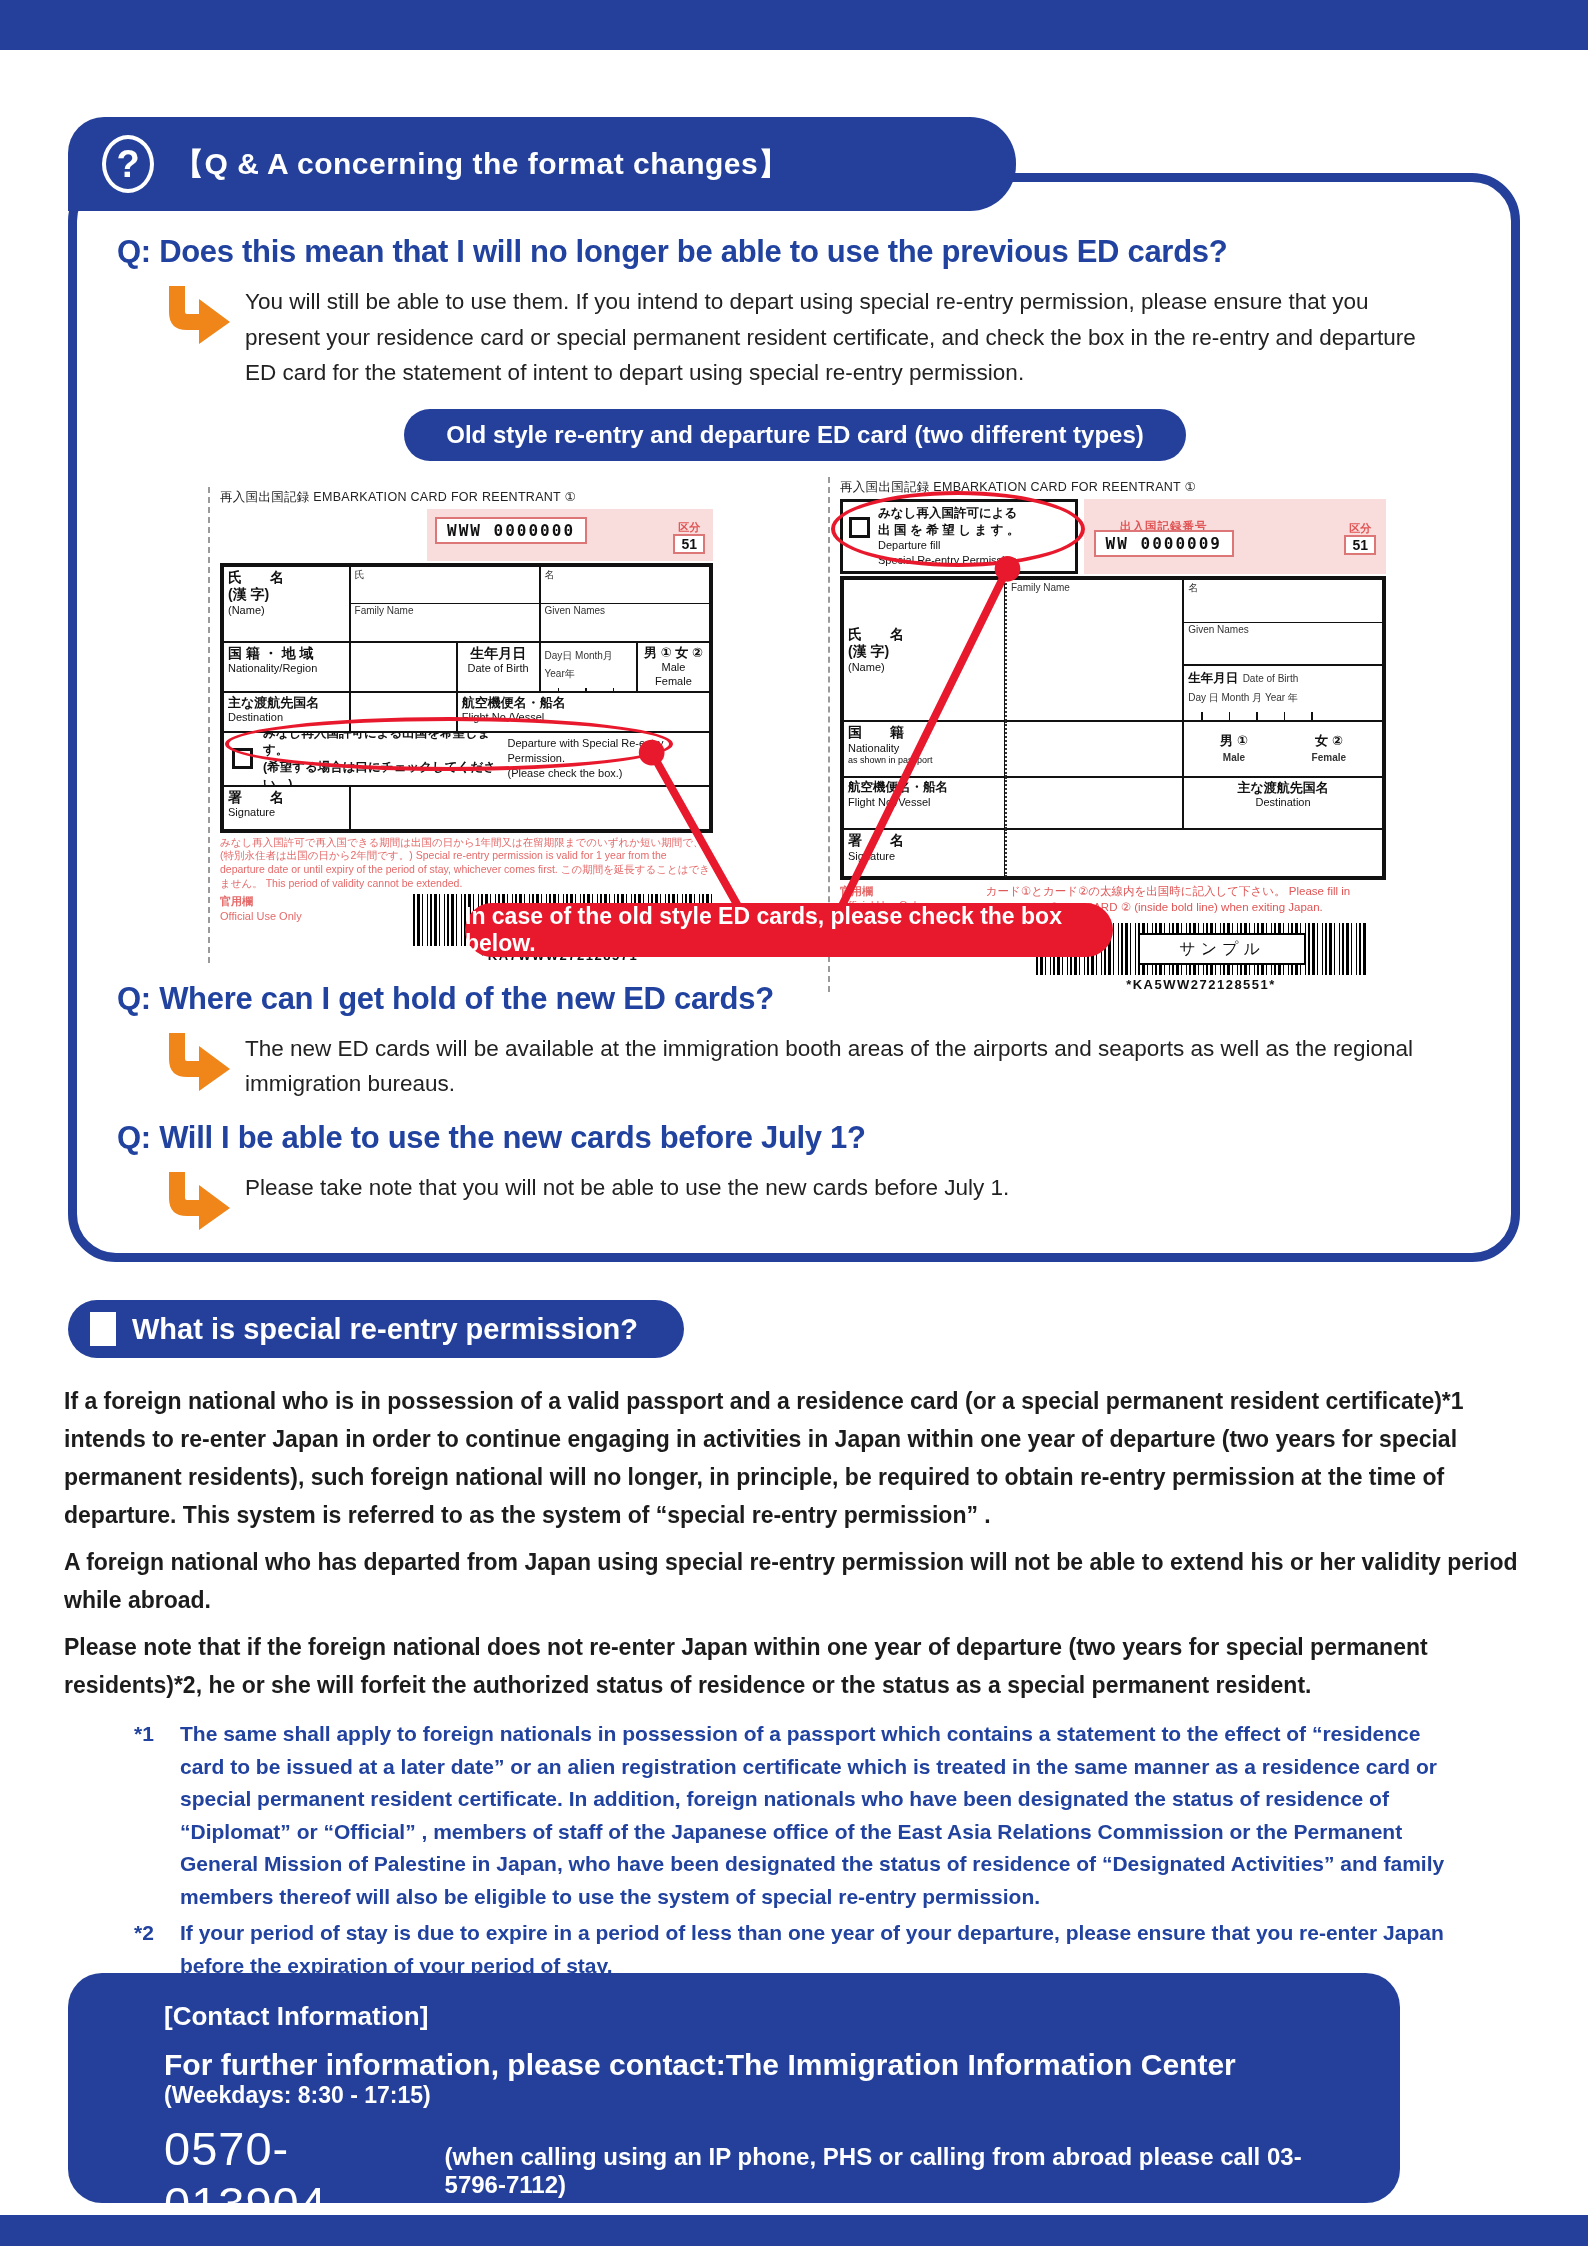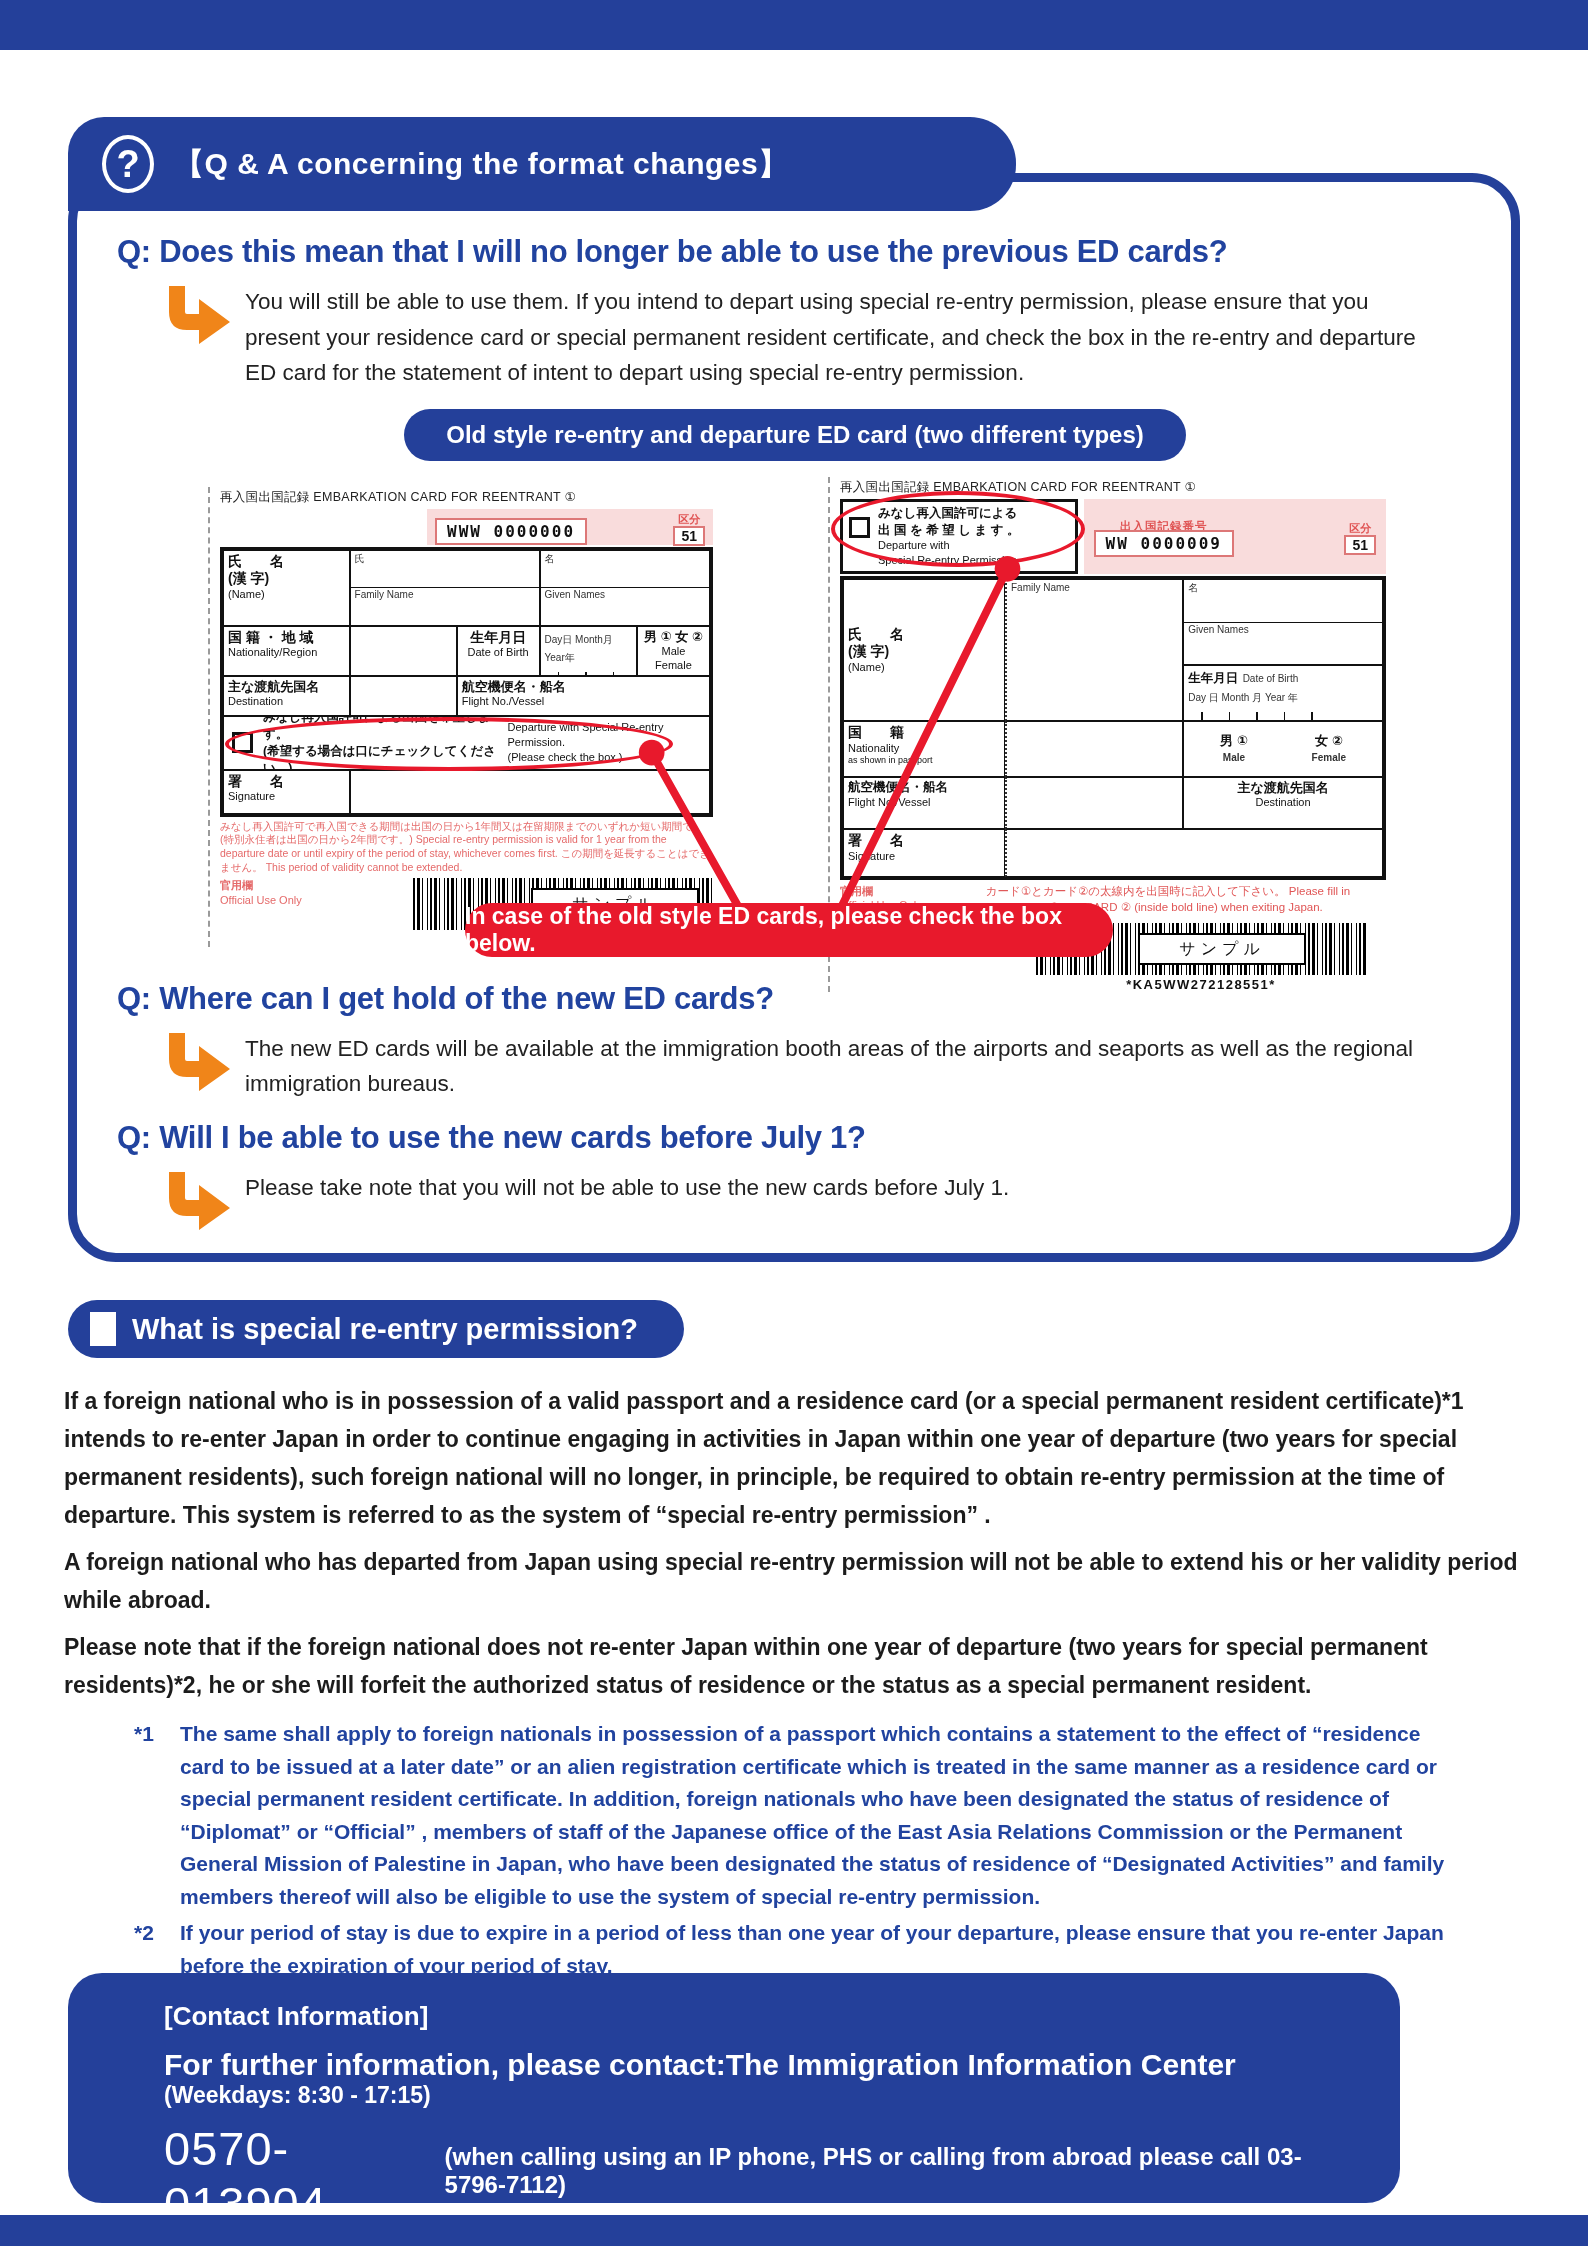--- a/index.html
+++ b/index.html
@@ -38,21 +38,21 @@
     font-size:24px; font-weight:bold; padding:12px 42px; border-radius:27px;
   }
 
   
   .figure { position:relative; height:492px; margin-top:4px; }
   .card { position:absolute; background:#fff; border-left:2px dashed #9a9a9a; padding:2px 0 0 10px; }
   .card1 { left:95px;  top:12px; width:505px; }
   .card2 { left:715px; top:2px;  width:558px; }
   .chead { font-size:12.5px; color:#222; letter-spacing:0.3px; white-space:nowrap; margin-bottom:3px; }
 
-  .pinkband1 { margin-left:42%; width:58%; height:36px; background:#f9dcdc; display:flex; align-items:flex-end; gap:12px; padding:0 8px; margin-bottom:2px; }
+  .pinkband1 { margin-left:42%; width:58%; height:52px; background:#f9dcdc; display:flex; align-items:flex-start; gap:12px; padding:8px 8px; margin-bottom:2px; }
   .numbox { background:#fff; border:2px solid #dd7777; font-family:"DejaVu Sans Mono",monospace; font-weight:bold; font-size:16px; letter-spacing:2px; padding:2px 10px; color:#111; }
   .kubun { text-align:center; margin-left:auto; }
   .kubun .kl { color:#e05555; font-size:11px; font-weight:bold; }
   .kubun .kv { background:#fff; border:2px solid #dd7777; font-weight:bold; font-size:14px; padding:0 6px; color:#111; }
 
   .t1 { display:grid; grid-template-columns:26% 22% 17% 20% 15%; grid-template-rows:76px 50px 40px 54px 44px; border:3px solid #111; width:100%; }
   .t2 { display:grid; grid-template-columns:30% 33% 37%; grid-template-rows:86px 56px 56px 52px 48px; border:3px solid #111; width:100%; }
   .cell { border:1.5px solid #111; padding:2px 4px; position:relative; overflow:hidden; }
   .jl { font-size:14px; font-weight:bold; color:#111; line-height:1.25; }
   .jl .en { font-size:11px; font-weight:normal; display:block; }
@@ -238,21 +238,21 @@
           <div class="chead">再入国出国記録  EMBARKATION CARD FOR REENTRANT  ①</div>
           <div class="c2top">
             <div class="c2check">
               <div class="chkbox"></div>
               <div>
                 <div class="chkjp">
                   <span>みなし再入国許可による</span><br>
                   <span>出 国 を 希 望 し ま す 。</span>
                 </div>
                 <div class="chken">
-                  <span>Departure with</span><br>
+                  <span>Departure fill</span><br>
                   <span>Special Re-entry Permission</span>
                 </div>
               </div>
             </div>
             <div class="c2pink">
               <div class="c2numcol">
                 <div class="c2numlab">出入国記録番号</div>
                 <span class="numbox">WW 0000009</span>
               </div>
               <span class="kubun">

